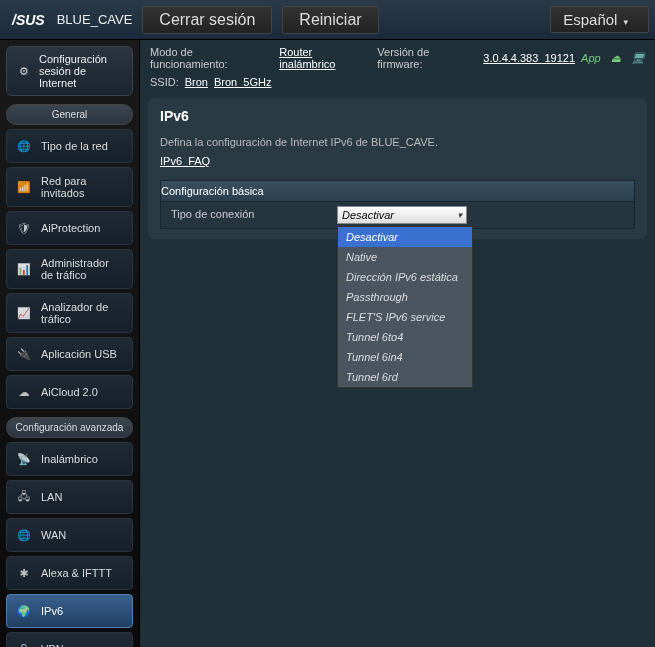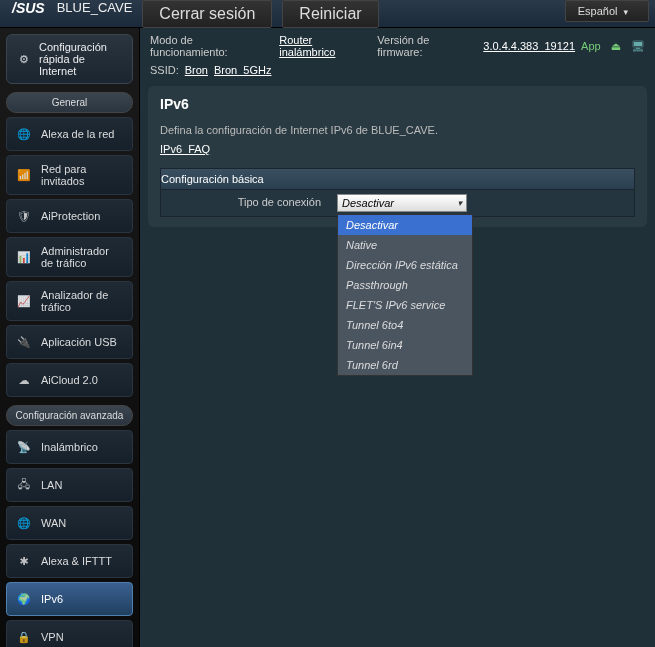--- a/index.html
+++ b/index.html
@@ -1,41 +1,41 @@
 <!DOCTYPE html>
 <html><head>
 <meta charset="utf-8">
 <style>
 * { margin:0; padding:0; box-sizing:border-box; }
 body { font-family: Arial, sans-serif; font-size:12px; background:#1a1a1a; color:#fff; width:655px; height:647px; overflow:hidden; }
-.header { height:28px; background:linear-gradient(#2a3a4a,#1a2a3a); display:flex; align-items:flex-start; padding:0 6px; border-bottom:1px solid #000; }
+.header { height:40px; background:linear-gradient(#2a3a4a,#1a2a3a); display:flex; align-items:center; padding:0 6px; border-bottom:1px solid #000; }
 .brand { font-weight:bold; font-style:italic; font-size:14px; padding:0 6px; }
 .device { margin-left:6px; font-size:13px; color:#eee; }
 .btn-top { background:linear-gradient(#333,#222); border:1px solid #444; color:#ddd; padding:4px 16px; margin-left:10px; cursor:pointer; border-radius:2px; font-size:16px; }
-.lang { margin-left:auto; background:linear-gradient(#333,#222); border:1px solid #444; color:#ddd; padding:4px 20px 4px 12px; cursor:pointer; border-radius:2px; font-size:11px; position:relative; }
+.lang { margin-left:auto; background:linear-gradient(#333,#222); border:1px solid #444; color:#ddd; padding:4px 20px 4px 12px; cursor:pointer; border-radius:2px; font-size:15px; position:relative; }
 .lang::after{content:"▾"; margin-left:6px; font-size:9px;}
 .main { display:flex; height:calc(100% - 28px); }
 .sidebar { width:140px; background:linear-gradient(#1a1a1a,#0a0a0a); border-right:1px solid #000; overflow-y:auto; }
 .sidecard { margin:6px; background:linear-gradient(#2a3540,#1a2530); border-radius:6px; padding:6px 8px; display:flex; align-items:center; gap:6px; cursor:pointer; border:1px solid #3a4550; font-size:11px; color:#eee; }
 .sideheader { margin:8px 6px 4px; background:linear-gradient(#3a4550,#2a3540); border-radius:10px; padding:4px; text-align:center; font-size:10px; color:#ddd; border:1px solid #444; }
 .sideitem { margin:4px 6px; background:linear-gradient(#1f2a35,#15202a); border:1px solid #2a3540; border-radius:4px; padding:7px 8px; display:flex; align-items:center; gap:8px; cursor:pointer; font-size:11px; color:#ddd; }
 .sideitem.active { background:linear-gradient(#3a6090,#204060); border:1px solid #5080b0; color:#fff; }
 .sideicon { width:18px; height:18px; display:inline-flex; align-items:center; justify-content:center; flex-shrink:0; opacity:.85;}
 .content { flex:1; background:#203038; overflow:hidden; position:relative; }
 .infobar { padding:6px 10px; font-size:11px; color:#ccc; display:flex; align-items:center; gap:6px; }
 .infobar .lnk { color:#fff; text-decoration:underline; cursor:pointer; }
-.status-icons { margin-left:auto; display:flex; gap:10px; align-items:center; }
+.status-icons { margin-left:auto; display:flex; gap:10px; align-items:center;font-style:italic; }
 .status-icons span { cursor:pointer; }
 .panel { margin:4px 8px; background:#2a3a42; border-radius:6px; padding:10px 12px; }
 .panel h2 { font-size:14px; margin-bottom:12px; color:#fff; }
 .panel p { font-size:11px; color:#bbb; margin-bottom:6px; }
 .panel .faq { color:#fff; text-decoration:underline; font-size:11px; cursor:pointer; }
 .section-hdr { background:linear-gradient(#3a5060,#2a4050); padding:4px 0; font-size:11px; color:#fff; margin-top:12px; border:1px solid #1a2530;}
 .form-row { display:flex; border:1px solid #1a2530; border-top:none; }
-.form-lbl { width:170px; padding:6px 10px; font-size:11px; color:#ccc; background:#25353f;text-align:right; }
+.form-lbl { width:170px; padding:6px 10px; font-size:11px; color:#ccc; background:#25353f; }
 .form-ctl { flex:1; padding:4px 6px; background:#25353f; position:relative;font-style:italic; }
 .select { width:130px; background:linear-gradient(#fff,#ddd); color:#000; border:1px solid #888; padding:2px 4px; font-size:11px; cursor:pointer; display:flex; justify-content:space-between; align-items:center;}
 .select::after{content:"▾"; font-size:9px; color:#333;}
 .dropdown { position:absolute; top:24px; left:6px; width:136px; background:#4a5560; border:1px solid #333; z-index:10; }
 .dropdown div { padding:4px 8px; font-size:11px; color:#ddd; cursor:pointer; }
 .dropdown div.sel { background:#3a70d0; color:#fff; }
 .app-txt{color:#7c7;font-size:11px;}
 .usb-ico{color:#7c7;}
 </style>
 </head>
@@ -46,27 +46,27 @@
   <span class="device">BLUE_CAVE</span>
   <button class="btn-top">Cerrar sesión</button>
   <button class="btn-top">Reiniciar</button>
   <div class="lang">Español</div>
 </div>
 
 <div class="main">
   <div class="sidebar">
     <div class="sidecard">
       <span class="sideicon">⚙</span>
-      <span>Configuración rápida de Internet</span>
+      <span>Configuración sesión de Internet</span>
     </div>
     <div class="sideheader">General</div>
     <div id="menu-general">
         <div class="sideitem">
           <span class="sideicon">🌐</span>
-          <span>Alexa de la red</span>
+          <span>Tipo de la red</span>
         </div>
         <div class="sideitem">
           <span class="sideicon">📶</span>
           <span>Red para invitados</span>
         </div>
         <div class="sideitem">
           <span class="sideicon">🛡</span>
           <span>AiProtection</span>
         </div>
         <div class="sideitem">

